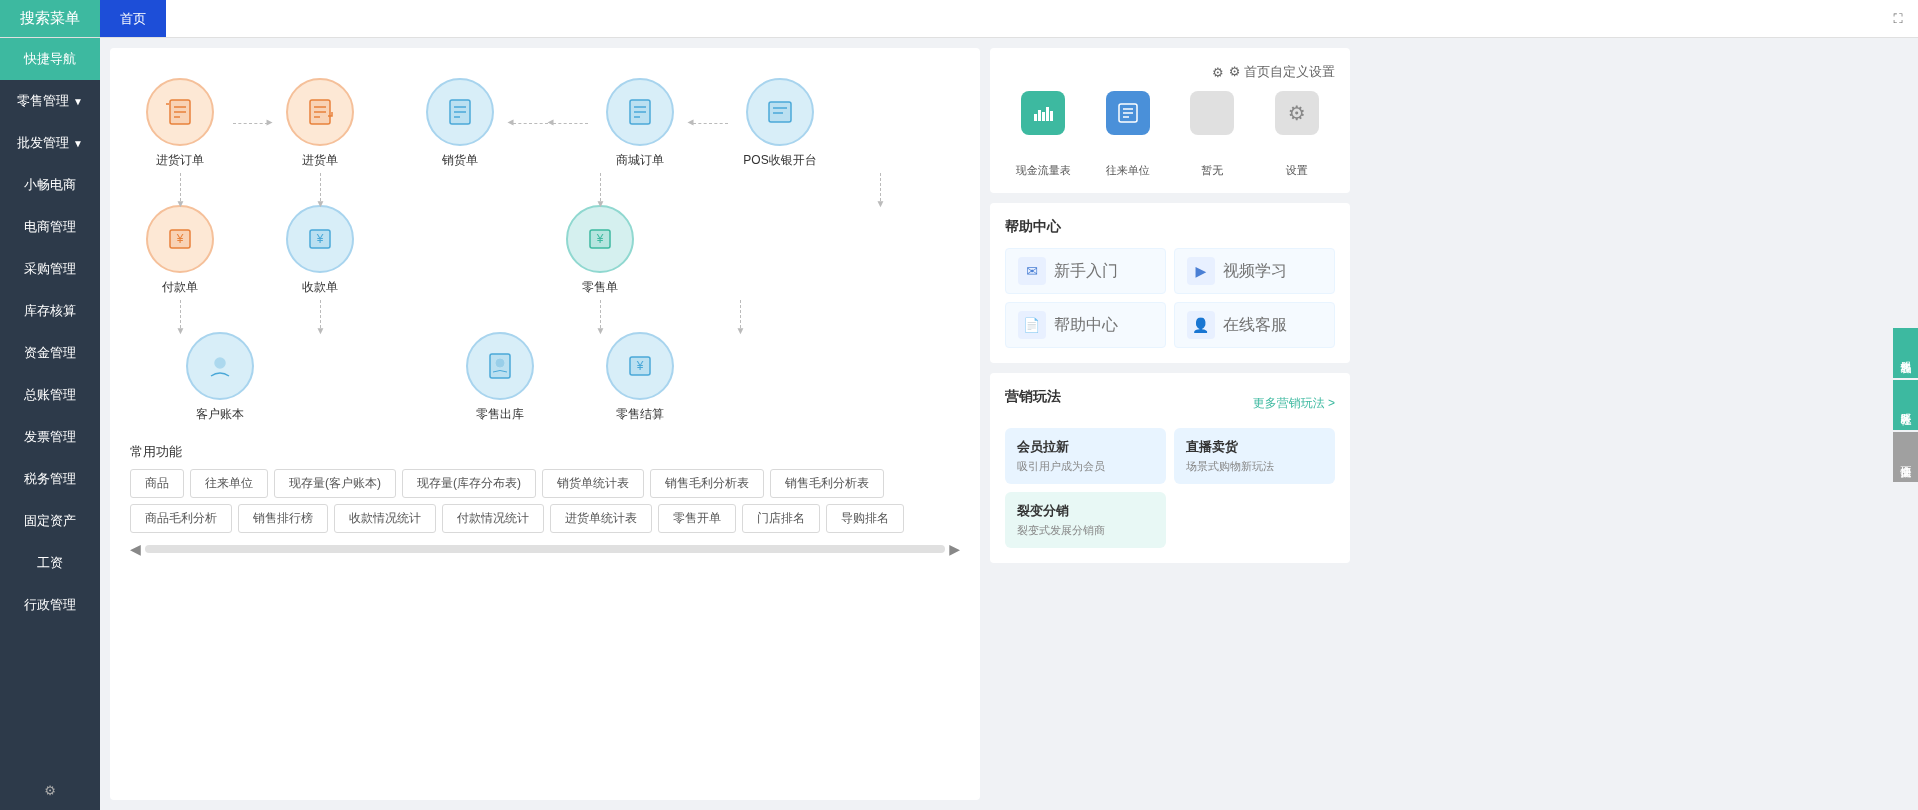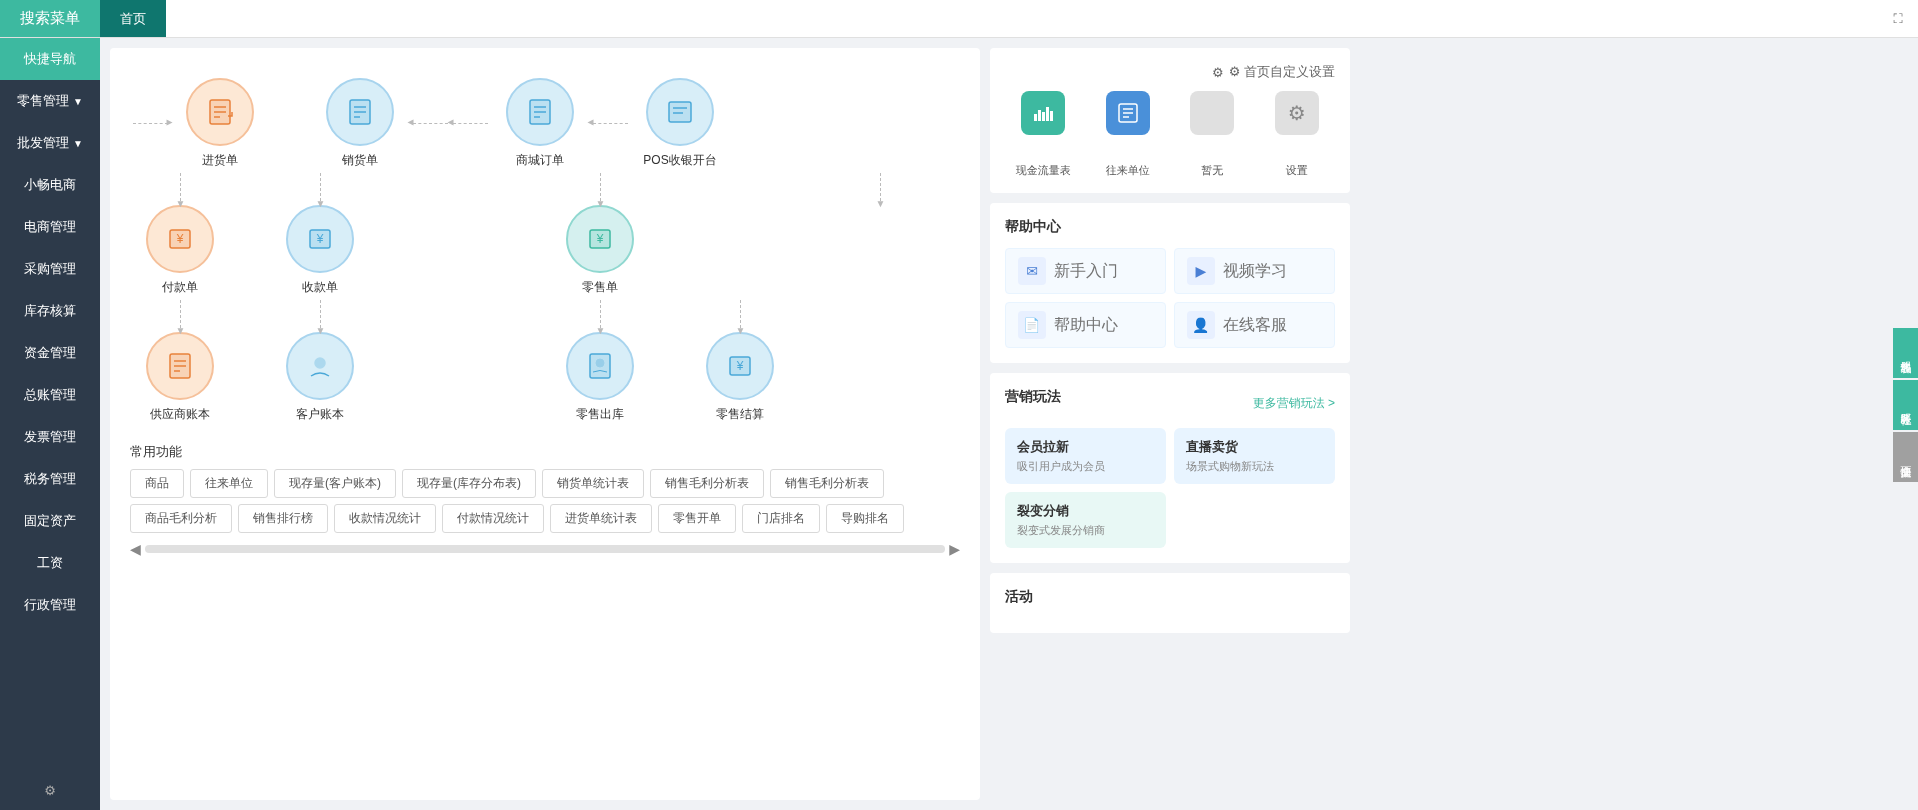--- a/index.html
+++ b/index.html
@@ -1,21 +1,21 @@
 <!DOCTYPE html>
 <html><head>
   <meta charset="utf-8">
   <style>
     * { box-sizing: border-box; margin: 0; padding: 0; }
     body { font-family: "Microsoft YaHei", "PingFang SC", sans-serif; font-size: 13px; background: #f0f2f5; display: flex; flex-direction: column; height: 810px; overflow: hidden; }
 
     
     .topbar { display: flex; height: 38px; background: #fff; border-bottom: 1px solid #e0e0e0; align-items: center; }
     .topbar-search { width: 100px; background: #3db9a0; color: #fff; height: 100%; display: flex; align-items: center; justify-content: center; font-size: 15px; cursor: pointer; }
-    .topbar-tab { background: #0f766e; color: #fff; padding: 10px 20px; height: 100%; display: flex; align-items: center; font-size: 13px; }
+    .topbar-tab { background: #1d4ed8; color: #fff; padding: 10px 20px; height: 100%; display: flex; align-items: center; font-size: 13px; }
     .topbar-spacer { flex: 1; }
     .topbar-fullscreen { width: 30px; height: 30px; display: flex; align-items: center; justify-content: center; margin-right: 5px; cursor: pointer; color: #666; }
 
     
     .main-layout { display: flex; flex: 1; overflow: hidden; }
 
     
     .sidebar { width: 100px; background: #2d3a4a; display: flex; flex-direction: column; overflow-y: auto; flex-shrink: 0; }
     .sidebar-item { color: #fff; padding: 12px 0; text-align: center; cursor: pointer; font-size: 13px; display: flex; align-items: center; justify-content: center; position: relative; }
     .sidebar-item.active { background: #3db9a0; }
@@ -157,20 +157,33 @@
 
   <div class="content">
     <div class="main-content">
 
       <div class="quick-nav-panel">
 
         <div class="flow-container">
 
           <div class="row1">
 
+            <div class="node">
+              <div class="flow-circle orange">
+                <svg width="32" height="32" viewBox="0 0 32 32" fill="none">
+                    <rect x="6" y="4" width="20" height="24" rx="2" fill="#e8813a" opacity="0.2"></rect>
+                    <rect x="6" y="4" width="20" height="24" rx="2" stroke="#e8813a" stroke-width="1.5"></rect>
+                    <line x1="10" y1="11" x2="22" y2="11" stroke="#e8813a" stroke-width="1.5"></line>
+                    <line x1="10" y1="16" x2="22" y2="16" stroke="#e8813a" stroke-width="1.5"></line>
+                    <line x1="10" y1="21" x2="16" y2="21" stroke="#e8813a" stroke-width="1.5"></line>
+                    <path d="M5 8 L2 8" stroke="#e8813a" stroke-width="1.5"></path>
+                  </svg>
+              </div>
+              <div class="flow-label">进货订单</div>
+            </div>
 
             <div class="harrow">
               <div style="border-top:1.5px dashed #bbb;width:35px;position:relative;">
                 <span style="position:absolute;right:-5px;top:-8px;color:#bbb;font-size:10px;">▶</span>
               </div>
             </div>
 
             <div class="node">
               <div class="flow-circle orange">
                 <svg width="32" height="32" viewBox="0 0 32 32" fill="none">
@@ -341,32 +354,20 @@
             <div style="width:40px;"></div>
             <div style="width:100px;display:flex;justify-content:center;">
               <div style="border-left:1.5px dashed #bbb;height:28px;position:relative;">
                 <span style="position:absolute;bottom:-8px;left:-5px;color:#bbb;font-size:10px;">▼</span>
               </div>
             </div>
           </div>
 
           <div class="row1" style="margin-top:4px;">
 
-            <div class="node">
-              <div class="flow-circle orange">
-                <svg width="32" height="32" viewBox="0 0 32 32" fill="none">
-                    <rect x="6" y="4" width="20" height="24" rx="2" fill="#e8813a" opacity="0.2"></rect>
-                    <rect x="6" y="4" width="20" height="24" rx="2" stroke="#e8813a" stroke-width="1.5"></rect>
-                    <line x1="10" y1="11" x2="22" y2="11" stroke="#e8813a" stroke-width="1.5"></line>
-                    <line x1="10" y1="16" x2="22" y2="16" stroke="#e8813a" stroke-width="1.5"></line>
-                    <line x1="10" y1="21" x2="16" y2="21" stroke="#e8813a" stroke-width="1.5"></line>
-                  </svg>
-              </div>
-              <div class="flow-label">供应商账本</div>
-            </div>
             <div style="width:40px;"></div>
 
             <div class="node">
               <div class="flow-circle blue">
                 <svg width="32" height="32" viewBox="0 0 32 32" fill="none">
                     <circle cx="16" cy="13" r="5" fill="#4aa8d8" opacity="0.3" stroke="#4aa8d8" stroke-width="1.5"></circle>
                     <path d="M7 26 Q16 20 25 26" stroke="#4aa8d8" stroke-width="1.5" fill="none"></path>
                   </svg>
               </div>
               <div class="flow-label">客户账本</div>
@@ -510,23 +511,20 @@
               <div class="mkt-title">直播卖货</div>
               <div class="mkt-desc">场景式购物新玩法</div>
             </div>
             <div class="mkt-card light-green">
               <div class="mkt-title">裂变分销</div>
               <div class="mkt-desc">裂变式发展分销商</div>
             </div>
           </div>
         </div>
 
-        <div class="activity">
-          <div class="section-title">活动</div>
-        </div>
 
       </div>
     </div>
   </div>
 </div>
 
 <div class="floating-btns">
   <div class="float-btn" style="writing-mode:vertical-rl;padding:8px 5px;">客服热线</div>
   <div class="float-btn" style="writing-mode:vertical-rl;padding:8px 5px;">服务社区</div>
   <div class="float-btn gray" style="writing-mode:vertical-rl;padding:8px 5px;">桌面快捷</div>

